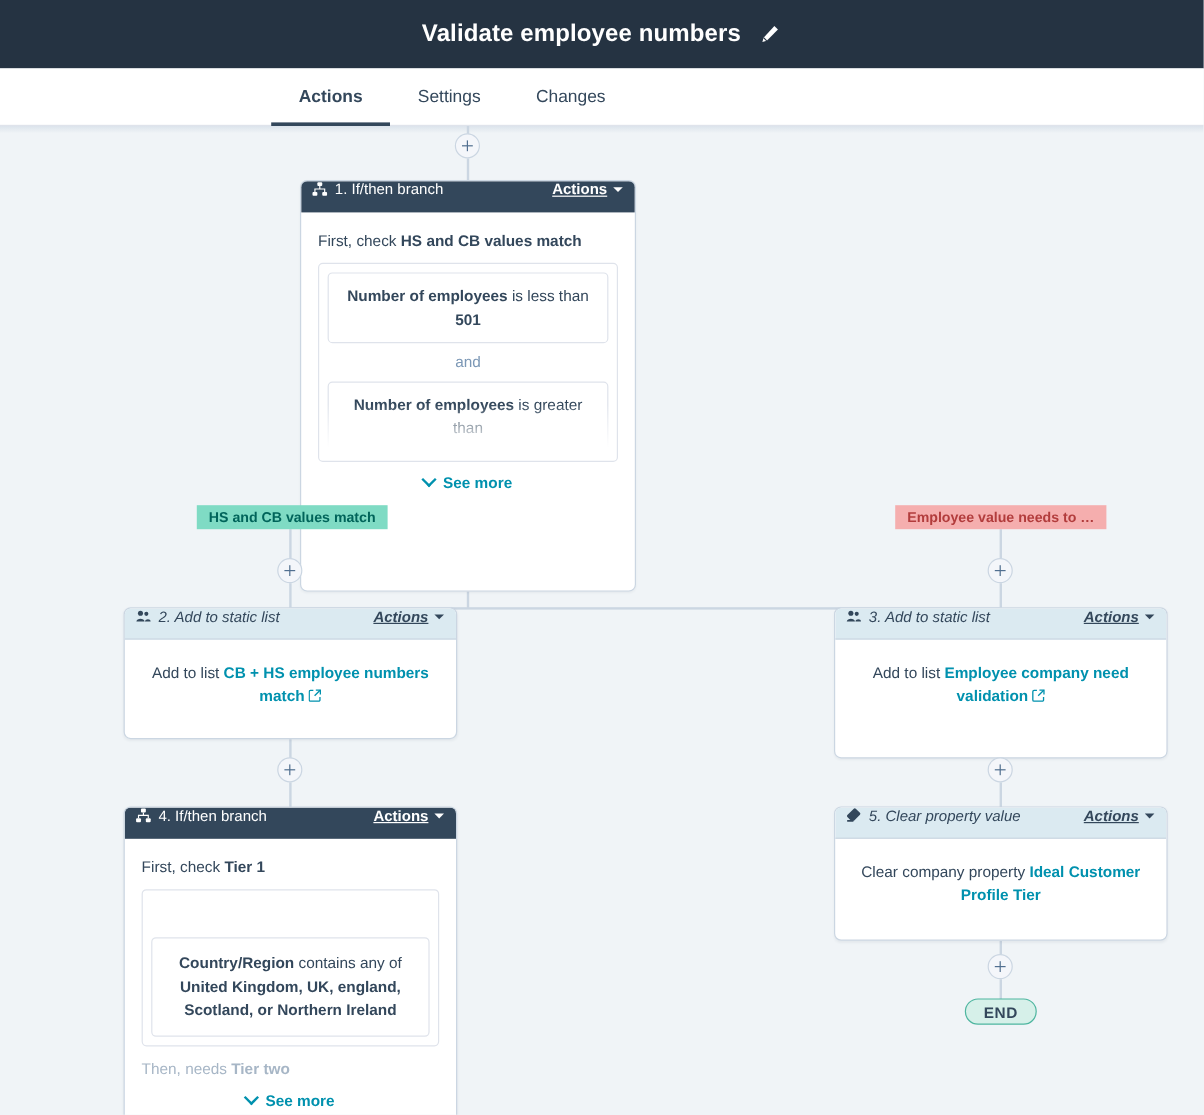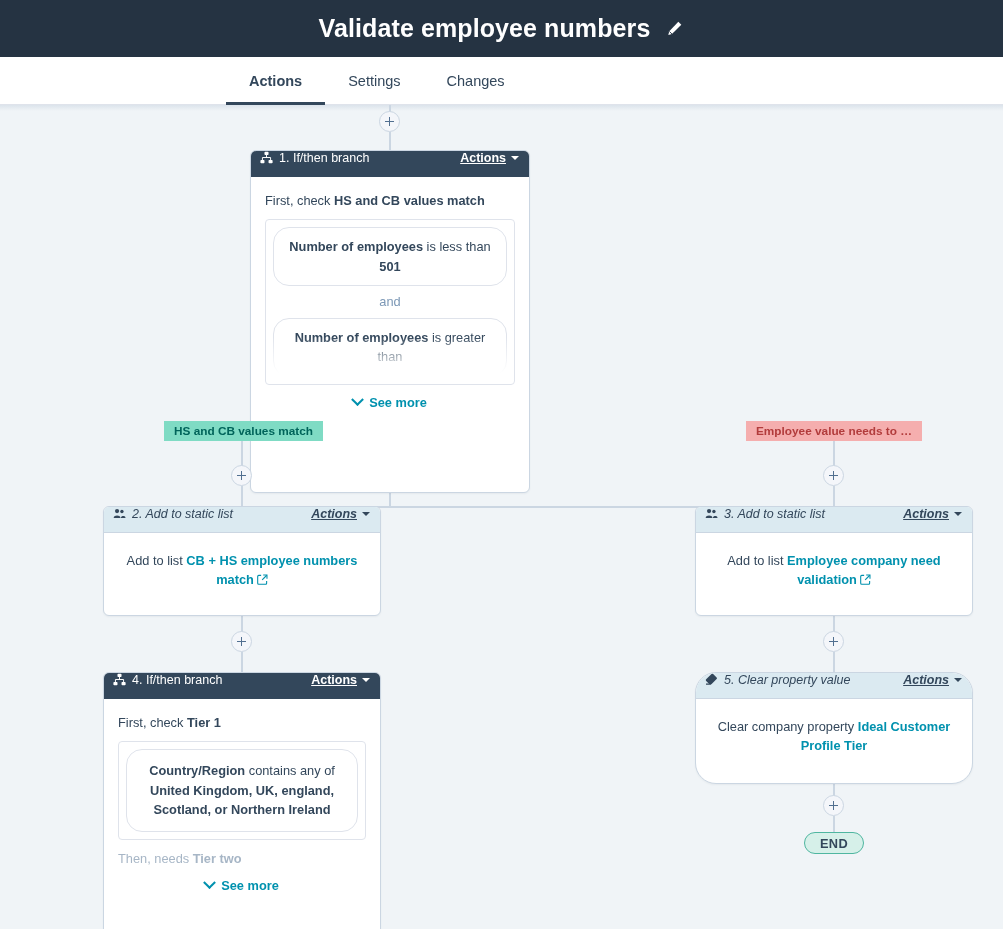--- a/index.html
+++ b/index.html
@@ -18,21 +18,21 @@
     position: absolute;
     left: 0; top: 0;
     width: 1003px; height: 57px;
     background: #253342;
     display: flex;
     align-items: center;
     justify-content: center;
   }
   .topbar-title {
     color: #ffffff;
-    font-size: 25px;
+    font-size: 20px;
     font-weight: bold;
     letter-spacing: .1px;
   }
   .pencil-btn {
     margin-left: 14px;
     width: 20px; height: 20px;
     display: flex; align-items: center; justify-content: center;
     cursor: pointer;
   }
   .pencil-btn svg { display: block; }
@@ -183,21 +183,21 @@
   .check-line b { font-weight: bold; }
 
   .cond-wrap {
     position: relative;
     border: 1px solid #dfe3eb;
     border-radius: 4px;
     padding: 7px;
   }
   .cond-box {
     border: 1px solid #dfe3eb;
-    border-radius: 16px;
+    border-radius: 4px;
     padding: 9px 10px;
     text-align: center;
     background: #fff;
   }
   .cond-op {
     text-align: center;
     color: #7c98b6;
     padding: 6px 0;
     font-size: 12.8px;
   }
@@ -386,21 +386,21 @@
     </div>
     <div class="card-body body-center" style="padding-top:18px;">
       <span>Add to list </span><span class="link">CB + HS employee numbers match</span><span class="ext-icon"><svg width="11" height="11" viewBox="0 0 16 16">
             <path d="M6 2 H2.5 A1.5 1.5 0 0 0 1 3.5 V13.5 A1.5 1.5 0 0 0 2.5 15 H12.5 A1.5 1.5 0 0 0 14 13.5 V10" stroke="#0091ae" stroke-width="1.6" fill="none"></path>
             <path d="M9 1.5 H14.5 V7" stroke="#0091ae" stroke-width="1.6" fill="none"></path>
             <path d="M14.2 1.8 L7.5 8.5" stroke="#0091ae" stroke-width="1.6"></path>
           </svg></span>
     </div>
   </div>
 
-  <div class="card" style="left:695px; top:401px; width:278px; height:110px;">
+  <div class="card" style="left:695px; top:401px; width:278px; height:126px;">
     <div class="card-header light">
       <span class="hicon">
         <svg width="13" height="13" viewBox="0 0 16 16">
           <circle cx="5" cy="5" r="2.6" fill="#33475b"></circle>
           <circle cx="11" cy="5.6" r="2.1" fill="#33475b"></circle>
           <path d="M0.8 13.5 C1.2 9.6 8.8 9.6 9.2 13.5 Z" fill="#33475b"></path>
           <path d="M9.6 13.5 C10 10.4 15.4 10.4 15.4 13.5 Z" fill="#33475b"></path>
         </svg>
       </span>
       <span class="card-title"><span>3.</span> <span>Add to static list</span></span>
@@ -438,33 +438,33 @@
       </span>
       <span class="card-title"><span>4.</span> <span>If/then branch</span></span>
       <span class="actions-menu">
         <span class="lbl">Actions</span>
         <span class="caret"></span>
       </span>
     </div>
     <div class="card-body">
       <div class="check-line"><span>First, check </span><b>Tier 1</b></div>
       <div class="cond-wrap">
-        <div class="cond-box" style="padding:11px 22px;">
+        <div class="cond-box" style="padding:11px 22px;margin-top:32px;">
           <b>Country/Region</b><span> contains any of </span><b>United Kingdom, UK, england, Scotland, or Northern Ireland</b>
         </div>
       </div>
       <div class="then-line"><span>Then, needs </span><b>Tier two</b></div>
       <div class="see-more">
         <span class="chev"></span>
         <span>See more</span>
       </div>
     </div>
   </div>
 
-  <div class="card" style="left:695px; top:567px; width:278px; height:112px;border-radius:21px;">
+  <div class="card" style="left:695px; top:567px; width:278px; height:112px;">
     <div class="card-header light">
       <span class="hicon">
         <svg width="13" height="13" viewBox="0 0 16 16">
           <path d="M5.2 13.5 L1.4 9.7 A1.4 1.4 0 0 1 1.4 7.7 L8 1.1 A1.4 1.4 0 0 1 10 1.1 L14.3 5.4 A1.4 1.4 0 0 1 14.3 7.4 L8.2 13.5 Z" fill="#33475b"></path>
           <path d="M1.2 13.6 H7.6" stroke="#33475b" stroke-width="1.6"></path>
         </svg>
       </span>
       <span class="card-title"><span>5.</span> <span>Clear property value</span></span>
       <span class="actions-menu">
         <span class="lbl">Actions</span>

